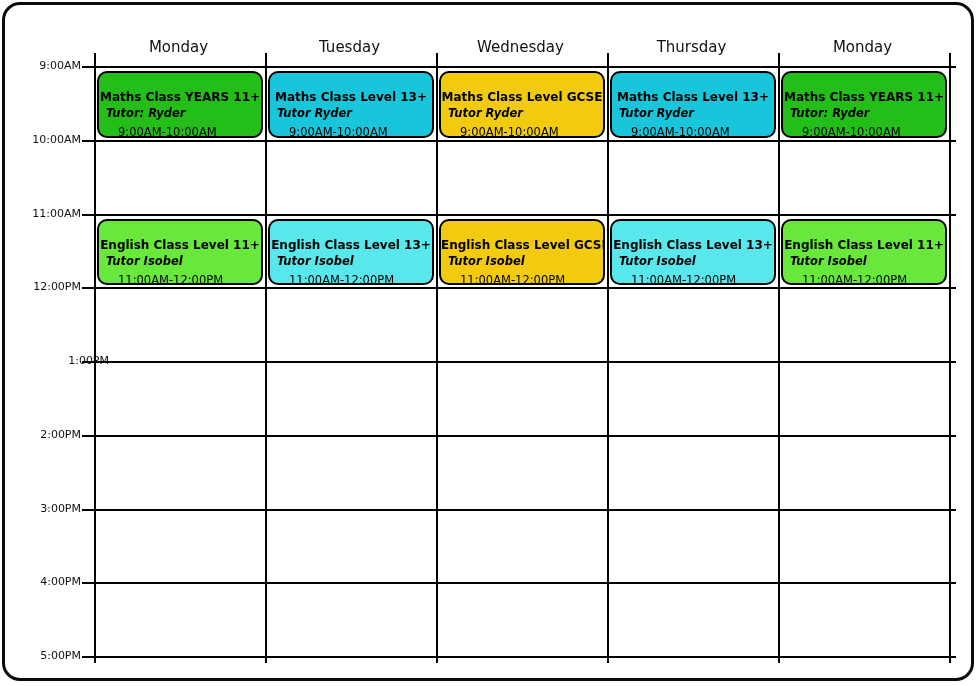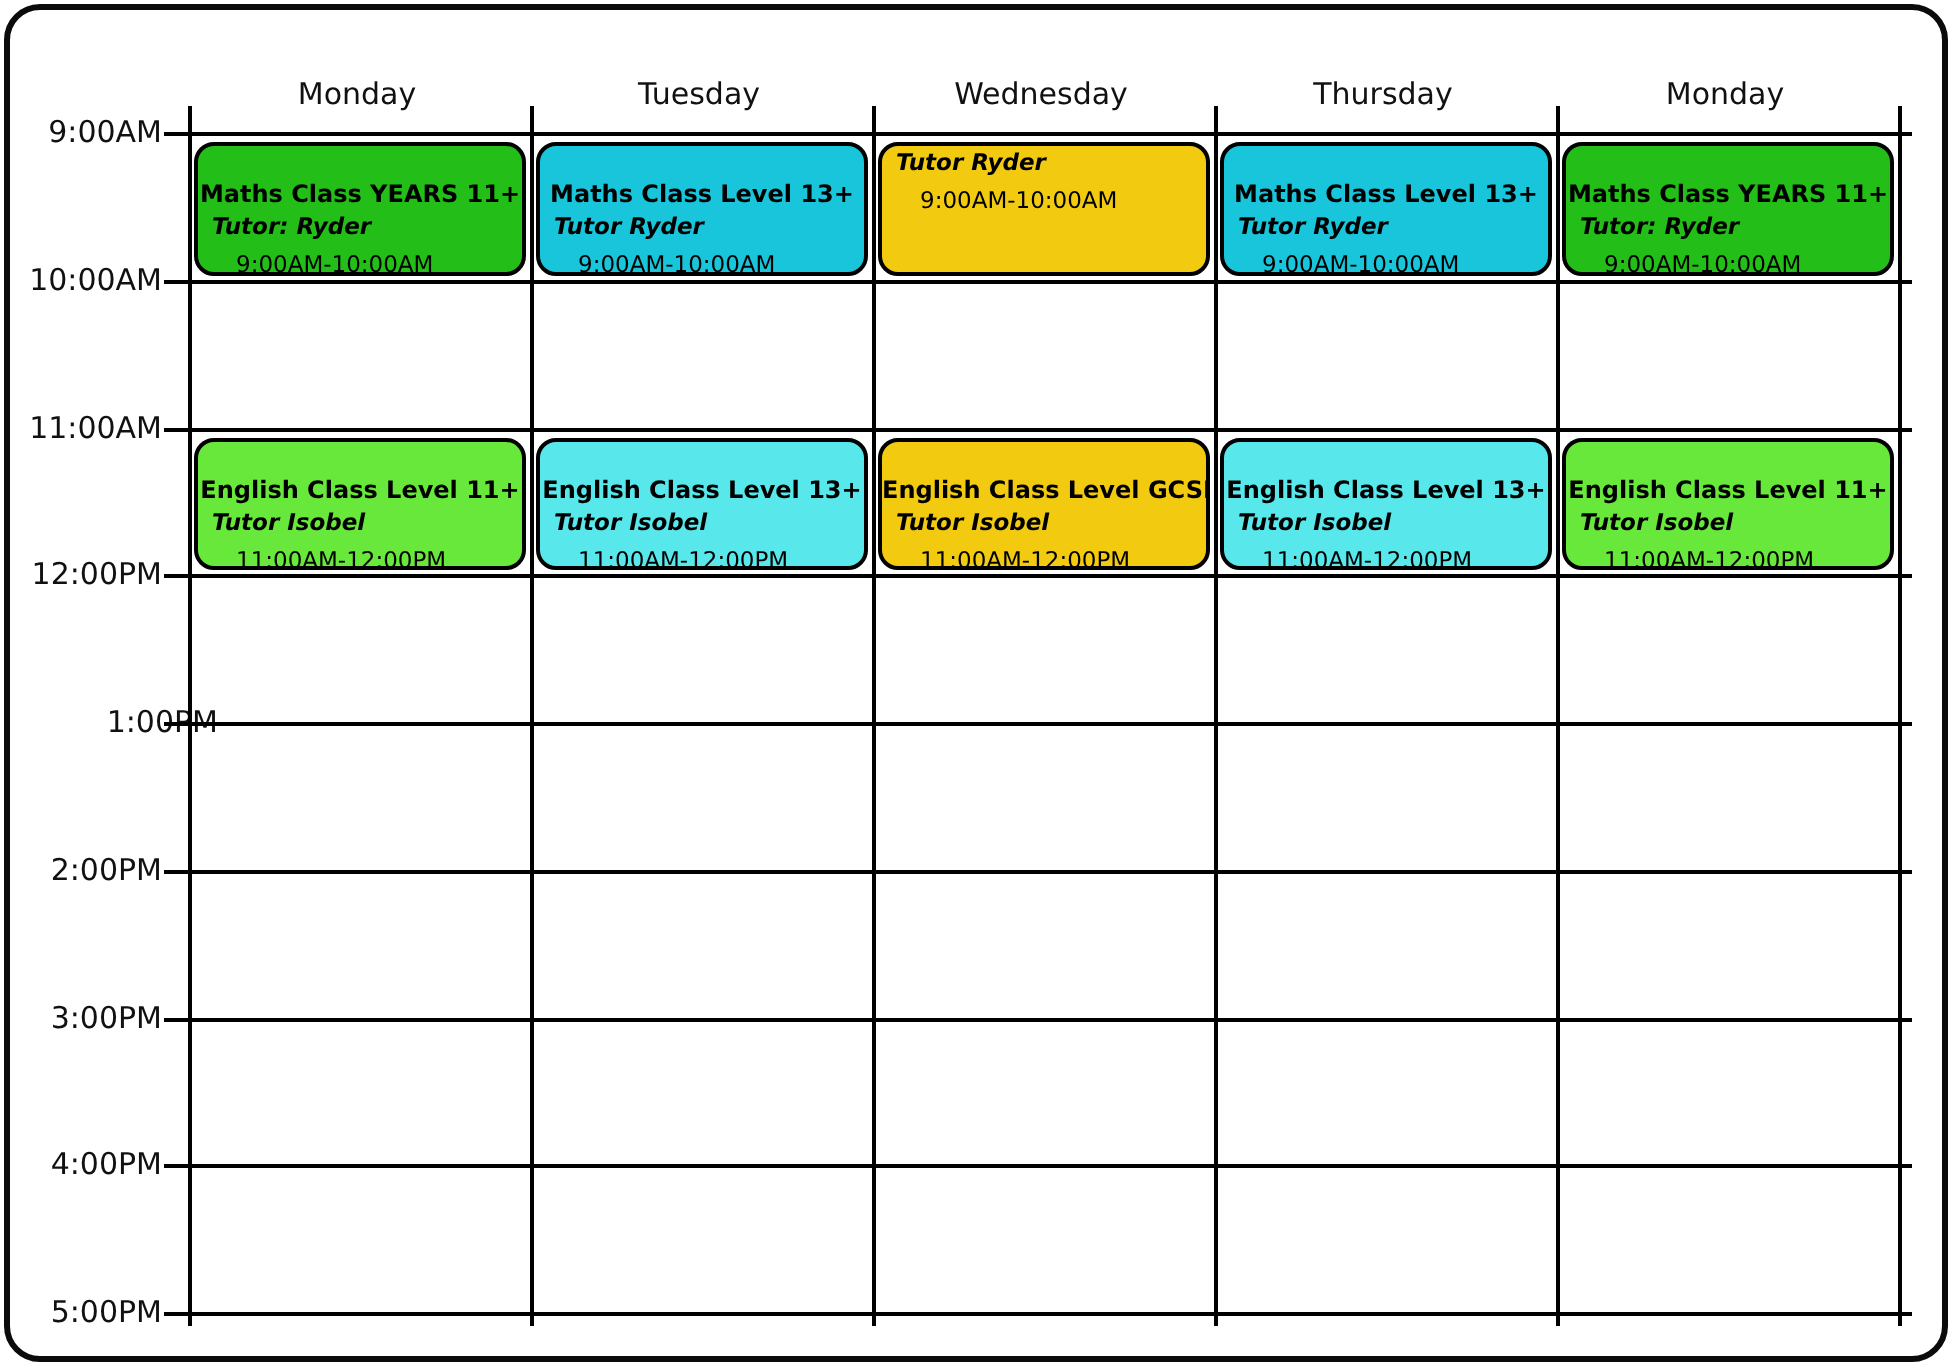--- a/index.html
+++ b/index.html
@@ -3,21 +3,21 @@
 <meta charset="utf-8">
 <style>
   html,body{margin:0;padding:0;background:#ffffff;width:980px;height:686px;overflow:hidden;
     font-family:"DejaVu Sans","Liberation Sans",sans-serif;}
   #stage{position:relative;width:980px;height:686px;background:#fff;}
   .board{position:absolute;left:2px;top:2px;width:972px;height:679px;background:#fff;
     border:3px solid #0b0b0b;border-radius:18px;box-sizing:border-box;}
   .day-header{position:absolute;top:32px;height:20px;line-height:20px;text-align:center;
     font-size:15px;color:#111;}
   .time-label{position:absolute;height:20px;line-height:20px;text-align:right;
-    font-size:15px;color:#111;}
+    font-size:11px;color:#111;}
   .gridline{position:absolute;background:#000;}
   .event{position:absolute;box-sizing:border-box;border:2.5px solid #000;border-radius:10px;
     overflow:hidden;cursor:pointer;}
   .event-title{padding-top:16px;font-size:12px;font-weight:bold;line-height:16px;
     text-align:center;white-space:nowrap;color:#000;}
   .event-tutor{padding:0 7px;font-size:11.5px;font-weight:bold;line-height:16px;color:#000;font-style:italic;}
   .event-time{padding:0 19px;margin-top:3px;font-size:11.5px;line-height:16px;color:#000;}
 </style>
 </head>
 <body>
@@ -68,20 +68,21 @@
         <div class="event-title">Maths Class YEARS 11+</div>
         <div class="event-tutor">Tutor: Ryder</div>
         <div class="event-time">9:00AM-10:00AM</div>
       </div>
       <div class="event" style="left: 263px; width: 166px; top: 66px; height: 66.75px; background: rgb(24, 197, 218);">
         <div class="event-title">Maths Class Level 13+</div>
         <div class="event-tutor">Tutor Ryder</div>
         <div class="event-time">9:00AM-10:00AM</div>
       </div>
       <div class="event" style="left: 434px; width: 166px; top: 66px; height: 66.75px; background: rgb(242, 203, 16);">
+        <div class="event-title">Maths Class Level GCSE</div>
         <div class="event-tutor">Tutor Ryder</div>
         <div class="event-time">9:00AM-10:00AM</div>
       </div>
       <div class="event" style="left: 605px; width: 166px; top: 66px; height: 66.75px; background: rgb(24, 197, 218);">
         <div class="event-title">Maths Class Level 13+</div>
         <div class="event-tutor">Tutor Ryder</div>
         <div class="event-time">9:00AM-10:00AM</div>
       </div>
       <div class="event" style="left: 776px; width: 166px; top: 66px; height: 66.75px; background: rgb(35, 190, 23);">
         <div class="event-title">Maths Class YEARS 11+</div>

